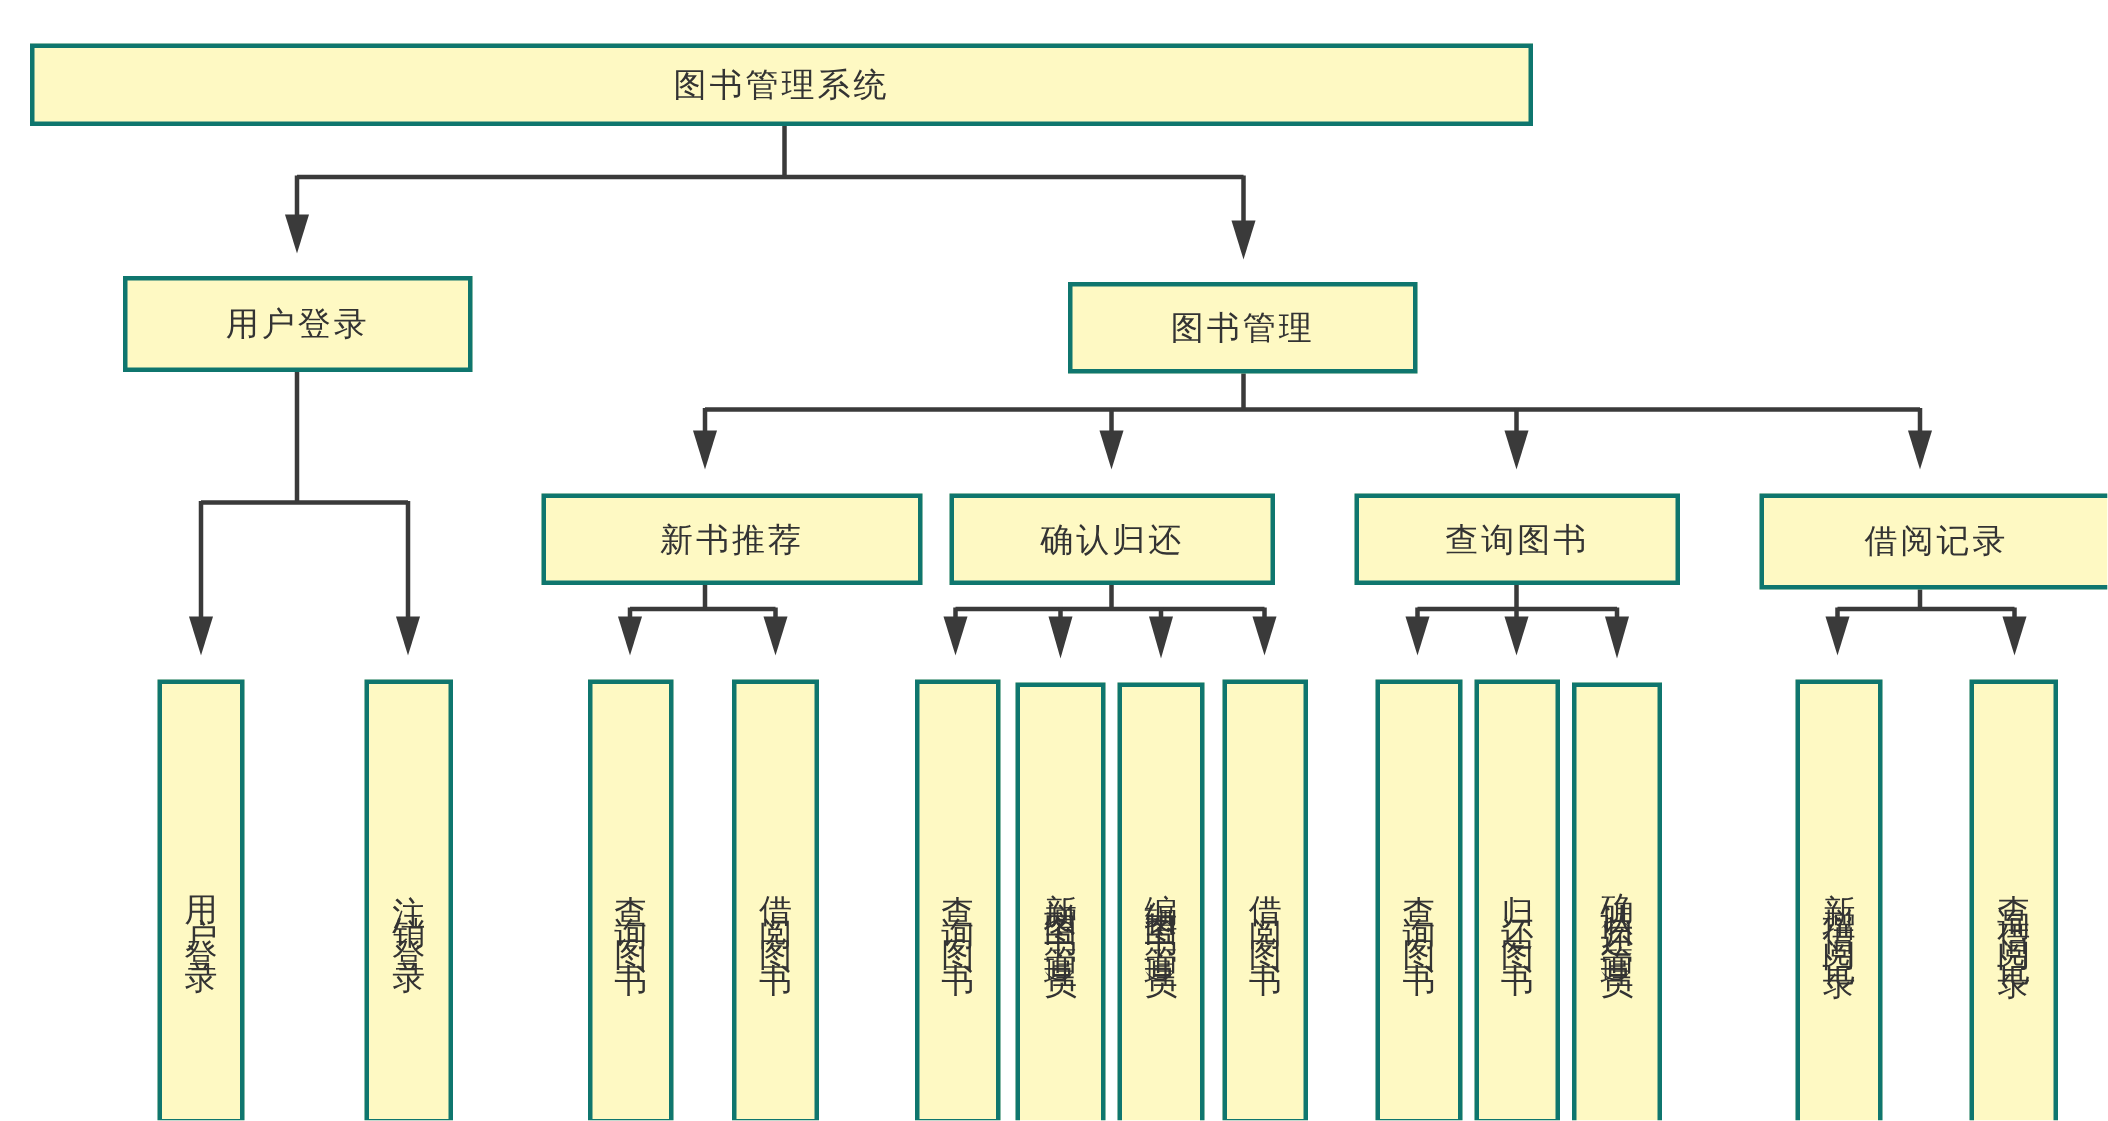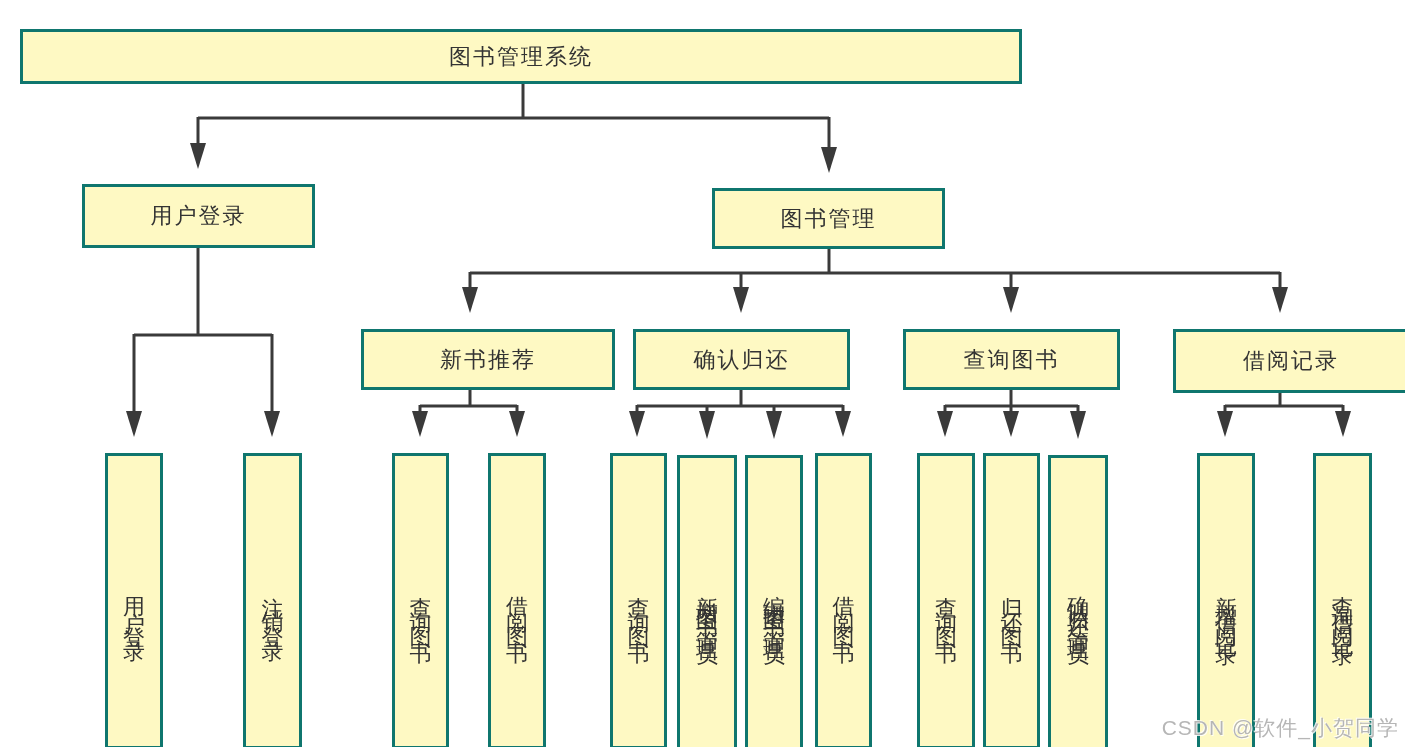--- a/index.html
+++ b/index.html
@@ -144,15 +144,14 @@
     <span class="ls9">确认归还（管理员）</span>
   </div>
 
   <div class="node leaf" style="left:1197px;top:437px;width:58px;height:300px;">
     <span class="ls6">新增借阅记录</span>
   </div>
   <div class="node leaf" style="left:1313px;top:437px;width:59px;height:300px;">
     <span class="ls6">查询借阅记录</span>
   </div>
 
-  <div id="watermark">CSDN @软件_小贺同学</div>
 
 </div>
 
 </body></html>

